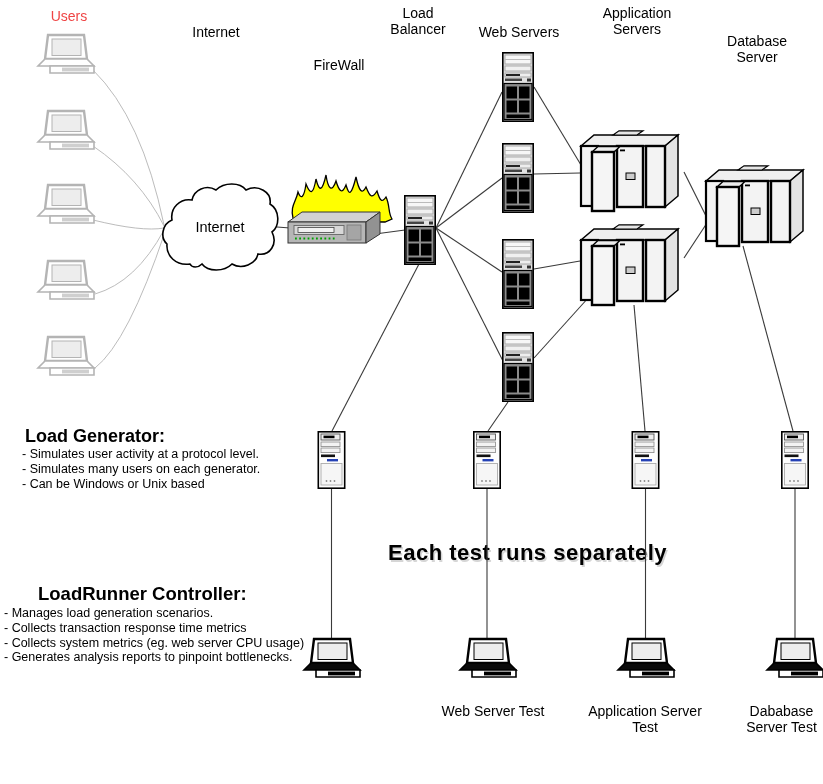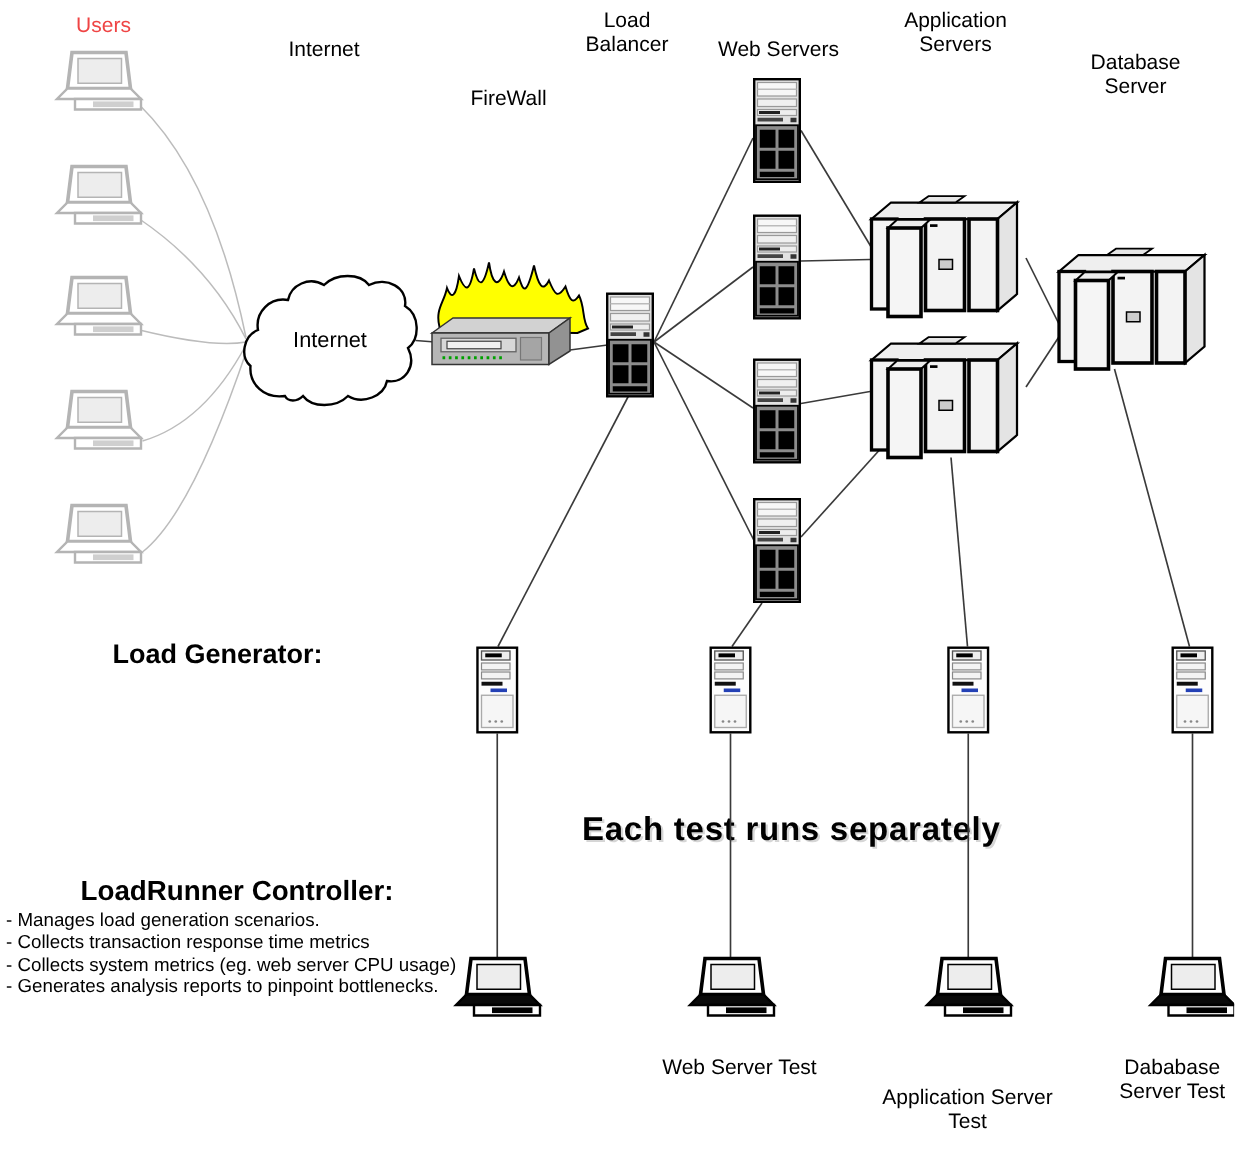--- a/index.html
+++ b/index.html
@@ -8,21 +8,21 @@
     font-family:"Liberation Sans", sans-serif;color:#000;
   }
   .canvas svg.diagram{position:absolute;left:0;top:0;z-index:1;}
   .lbl{position:absolute;z-index:2;font-size:14px;line-height:16px;text-align:center;color:#000;}
   .muted{color:#ef4444;}
   .watermark{
     position:absolute;z-index:0;left:388px;top:540px;
     font-size:22px;font-weight:bold;color:#000000;letter-spacing:0.5px;
     text-shadow:1.5px 1.5px 0 #d6d6d6;white-space:nowrap;
   }
-  .section-title{position:absolute;z-index:2;font-weight:bold;font-size:18px;text-align:center;}
+  .section-title{position:absolute;z-index:2;font-weight:bold;font-size:18px;}
   .bullets{position:absolute;z-index:2;font-size:12.5px;line-height:15.2px;text-align:left;white-space:nowrap;}
   
   .laptop-gray{color:#b4b4b4;--kb:#ffffff;--st:#cfcfcf;}
   .laptop-black{color:#000000;--kb:#0a0a0a;--st:#000000;}
   .lk{stroke:#3a3a3a;stroke-width:1.1;fill:none;}
   .uc{stroke:#bcbcbc;stroke-width:1;fill:none;}
 </style>
 </head>
 <body>
 
@@ -206,26 +206,31 @@
   <div class="lbl" style="left:166px;top:24px;width:100px;">Internet</div>
   <div class="lbl" style="left:299px;top:24px;width:80px;margin-top:33px;">FireWall</div>
   <div class="lbl" style="left:381px;top:5px;width:74px;">Load Balancer</div>
   <div class="lbl" style="left:464px;top:24px;width:110px;">Web Servers</div>
   <div class="lbl" style="left:582px;top:5px;width:110px;">Application Servers</div>
   <div class="lbl" style="left:717px;top:5px;width:80px;margin-top:28px;">Database Server</div>
 
   <div class="lbl" style="left:170px;top:219px;width:100px;font-size:14.5px;">Internet</div>
 
   <div class="section-title" style="left:25px;top:426px;width:240px;">Load Generator:</div>
+  <div class="bullets" style="left:22px;top:447px;">
+    <div>- Simulates user activity at a protocol level.</div>
+    <div>- Simulates many users on each generator.</div>
+    <div>- Can be Windows or Unix based</div>
+  </div>
 
   <div class="section-title" style="left:38px;top:583px;width:240px;font-size:18.5px;">LoadRunner Controller:</div>
   <div class="bullets" style="left:4px;top:606px;line-height:14.8px;">
     <div>- Manages load generation scenarios.</div>
     <div>- Collects transaction response time metrics</div>
     <div>- Collects system metrics (eg. web server CPU usage)</div>
     <div>- Generates analysis reports to pinpoint bottlenecks.</div>
   </div>
 
   <div class="lbl" style="left:428px;top:703px;width:130px;">Web Server Test</div>
-  <div class="lbl" style="left:575px;top:703px;width:140px;margin-top:20px;">Application Server Test</div>
+  <div class="lbl" style="left:575px;top:703px;width:140px;">Application Server Test</div>
   <div class="lbl" style="left:734px;top:703px;width:95px;">Dababase Server Test</div>
 
 </div>
 
 </body></html>

